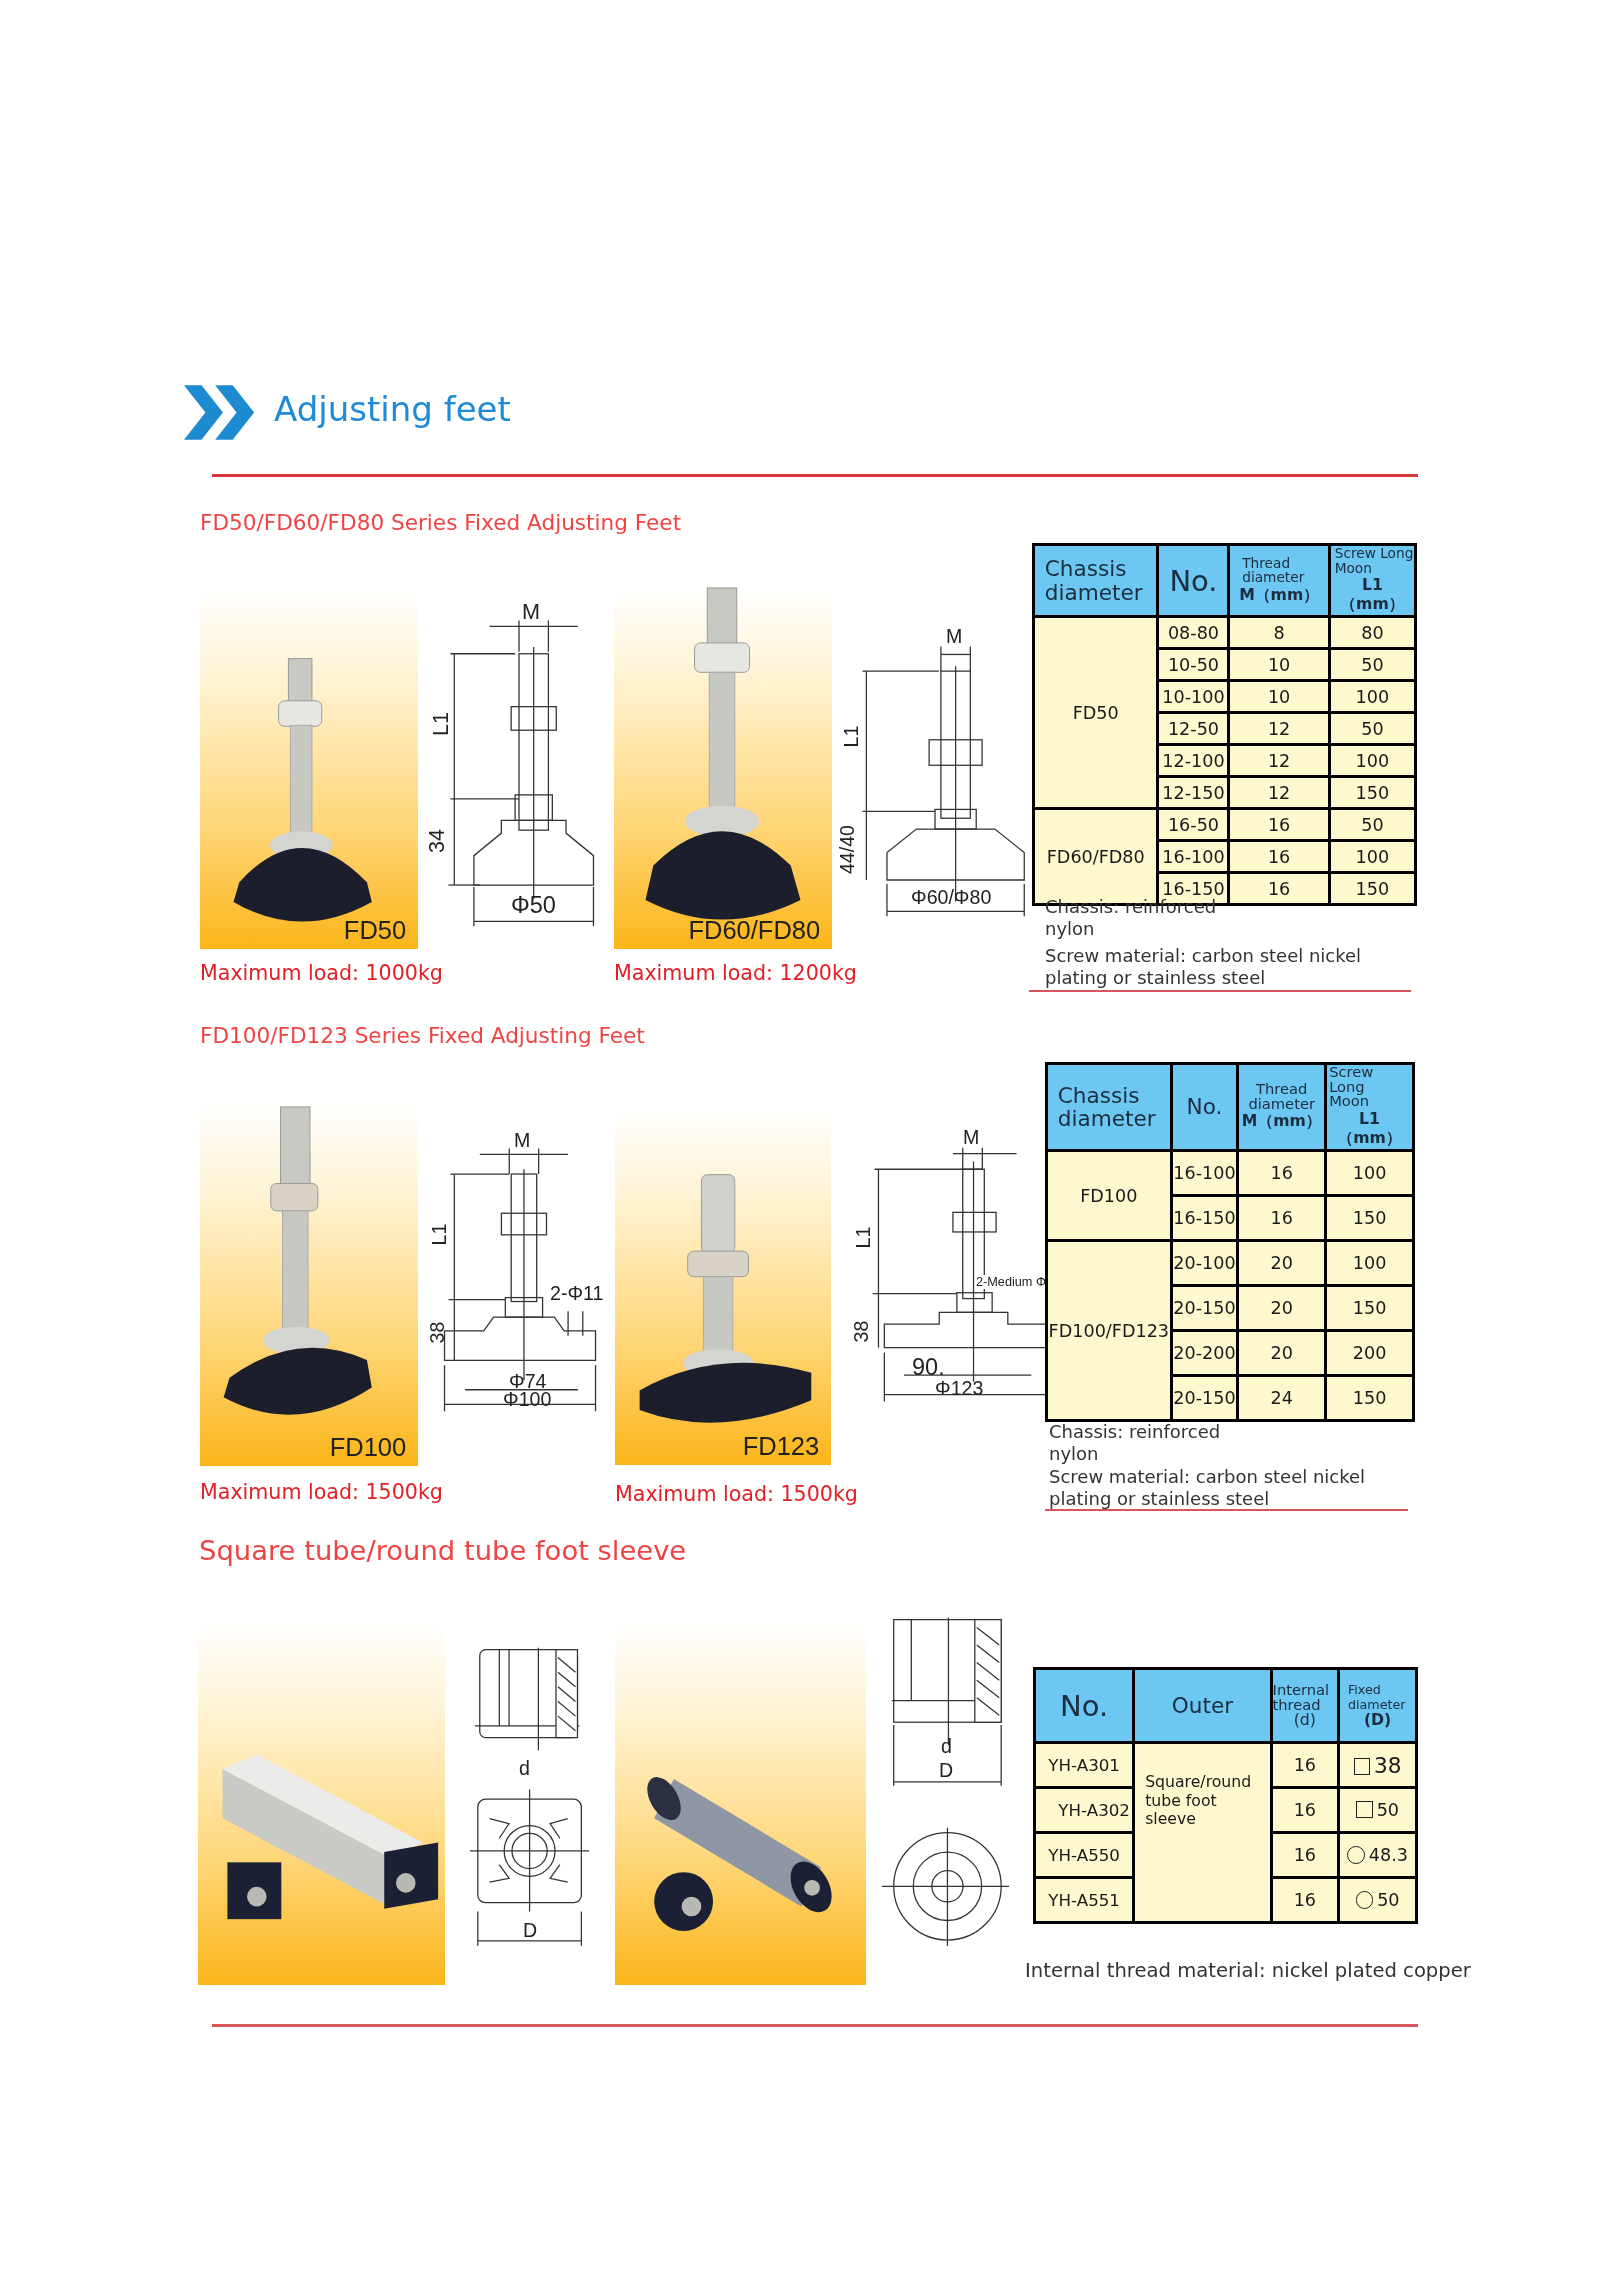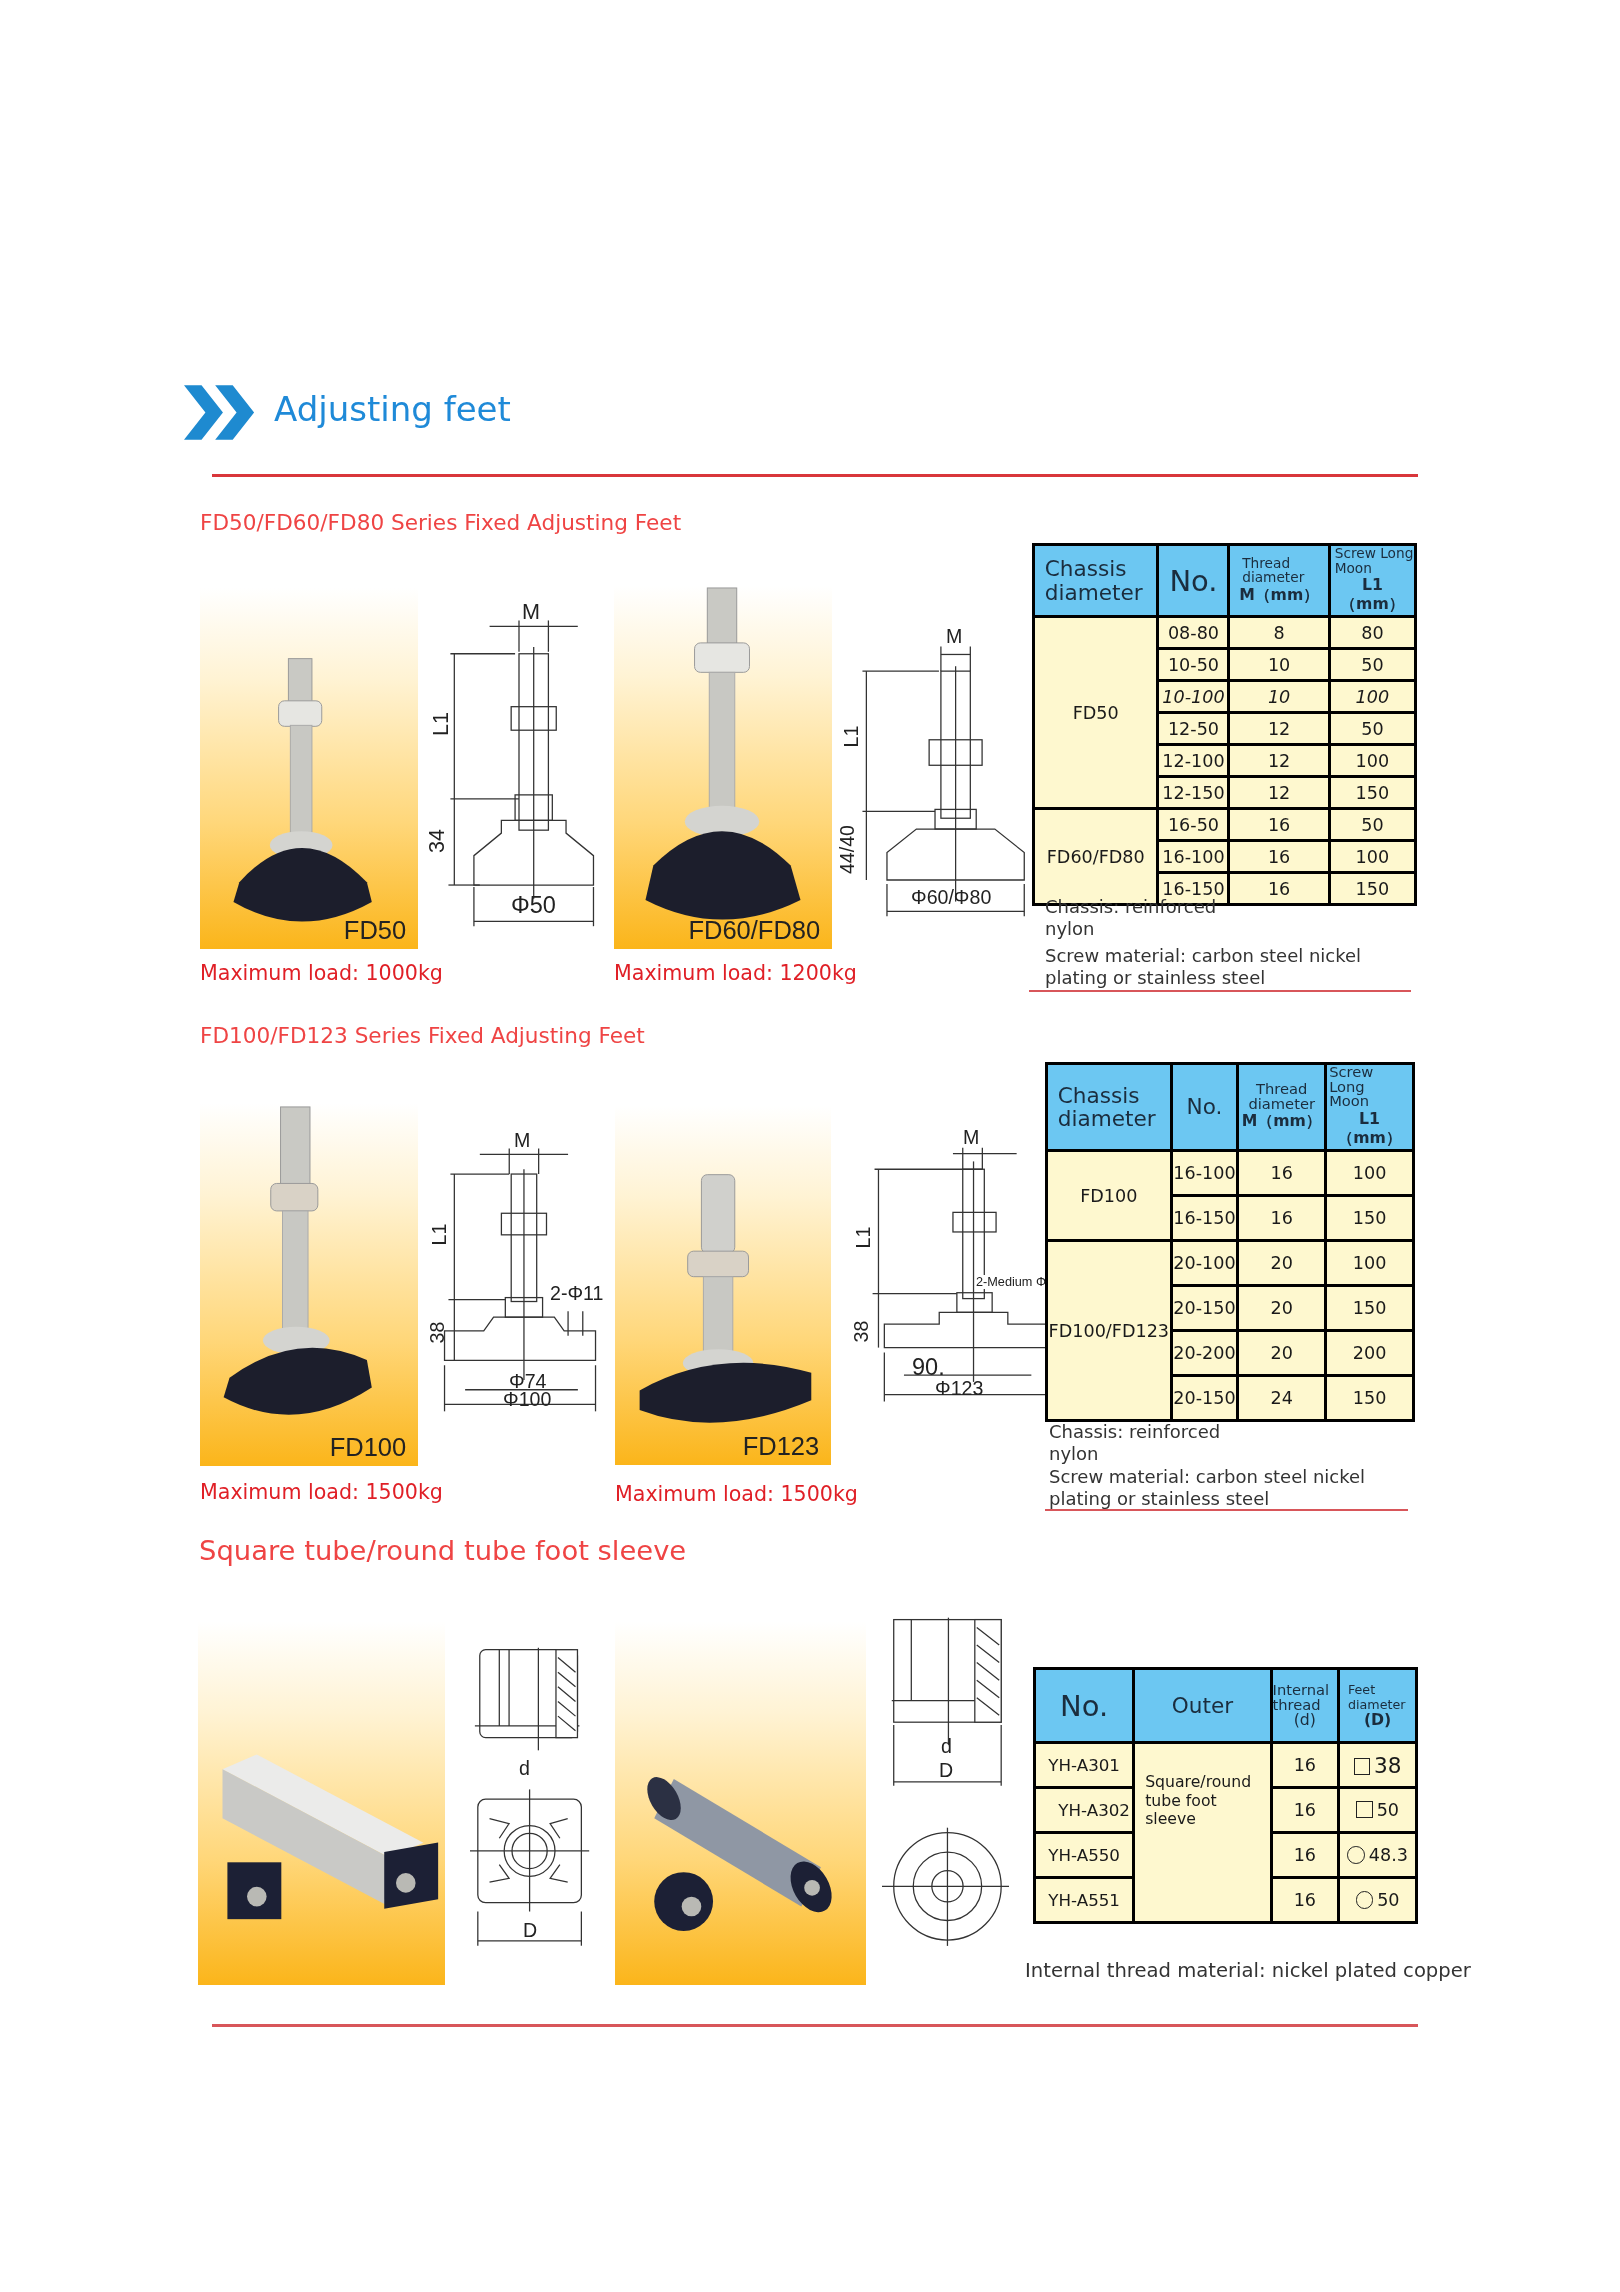--- a/index.html
+++ b/index.html
@@ -146,21 +146,21 @@
     <td rowspan="6">FD50</td>
     <td>08-80</td>
     <td>8</td>
     <td>80</td>
   </tr>
   <tr style="height:32px;">
     <td>10-50</td>
     <td>10</td>
     <td>50</td>
   </tr>
-  <tr style="height:32px;font-style:italic;">
+  <tr style="height:32px;">
     <td>10-100</td>
     <td>10</td>
     <td>100</td>
   </tr>
   <tr style="height:32px;">
     <td>12-50</td>
     <td>12</td>
     <td>50</td>
   </tr>
   <tr style="height:32px;">
@@ -405,21 +405,21 @@
   <tbody>
       <tr style="height:74px;">
     <th style="width:94px;" class="th-big">No.</th>
     <th style="width:131px;" class="th-mid">Outer</th>
     <th style="width:63px;">
       <div class="th-small" style="font-size:14.7px; text-align:left;">Internal</div>
       <div class="th-small" style="font-size:14.7px; text-align:left;">thread</div>
       <div class="th-small" style="font-size:15.7px;">(d)</div>
     </th>
     <th style="width:73px;">
-      <div class="th-small" style="font-size:12.7px; text-align:left; padding-left:7.8px;">Feet</div>
+      <div class="th-small" style="font-size:12.7px; text-align:left; padding-left:7.8px;">Fixed</div>
       <div class="th-small" style="font-size:12.7px; text-align:left; padding-left:7.8px;">diameter</div>
       <div class="th-small" style="font-size:15.7px; font-weight:bold;">(D)</div>
     </th>
   </tr>
   <tr style="height:45px;">
     <td style="font-size:16.7px;">YH-A301</td>
     <td rowspan="4" style="vertical-align:top; text-align:left; padding:29px 9.8px 0 9.8px; font-size:15.7px; line-height:18.6px;">Square/round tube foot sleeve</td>
     <td>16</td>
     <td><span class="shape-sq"></span><span style="font-size:21.6px;">38</span></td>
   </tr>

